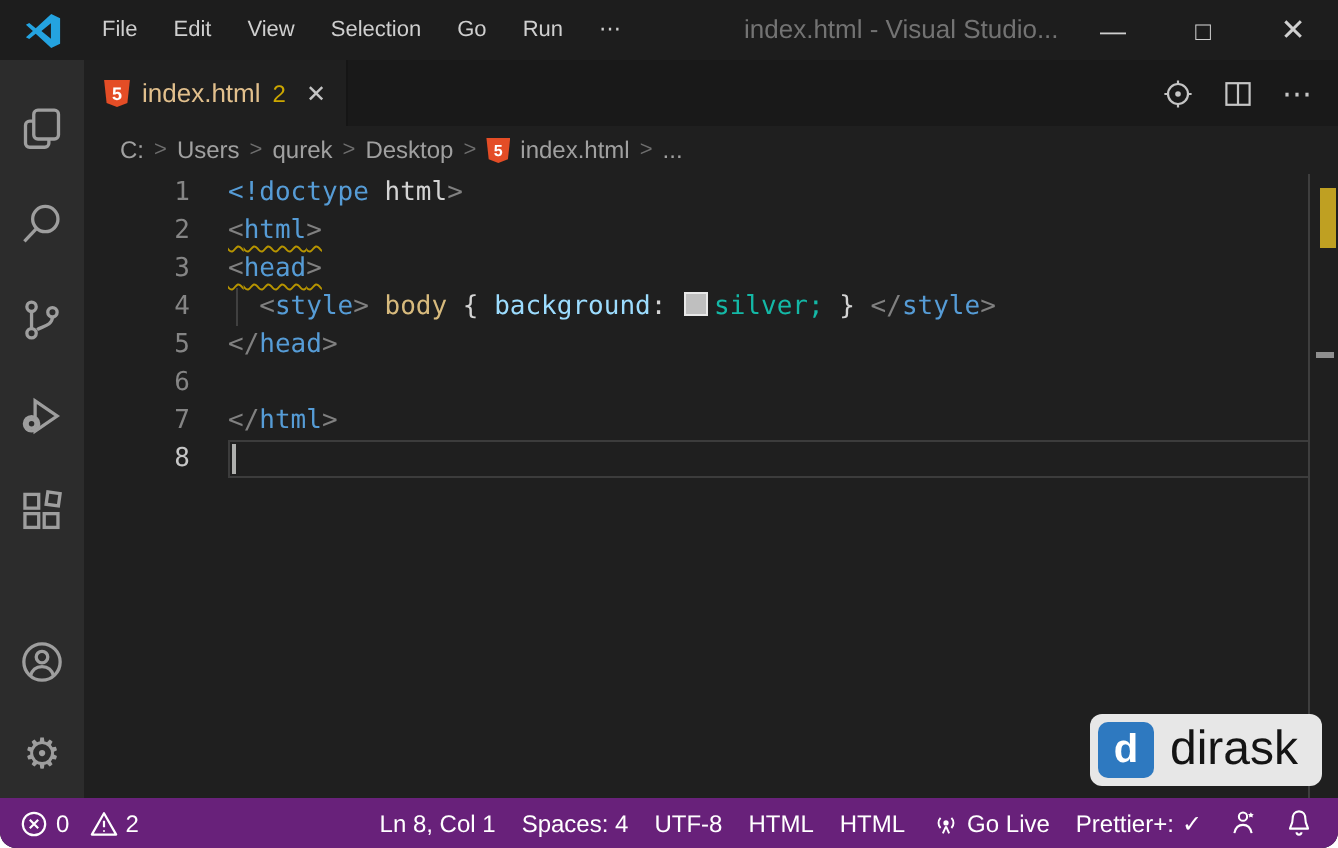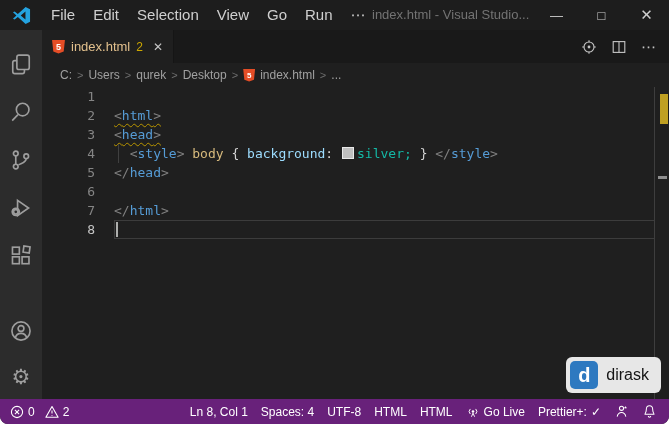--- a/index.html
+++ b/index.html
@@ -7,21 +7,21 @@
     position:relative; width:669px; height:424px; overflow:hidden;
     background:var(--editor-bg,#1f1f1f);
     font-family:"Liberation Sans",sans-serif;
     border-radius:0 0 8px 8px;
     -webkit-font-smoothing:antialiased;
   }
   
   .titlebar{position:relative; height:30px; background:#1d1d1d; display:flex; align-items:center;}
   .vs-logo{width:42px; display:flex; justify-content:center; align-items:center;}
   .menubar{display:flex; align-items:center;}
-  .menu-item{color:#cfcfcf; font-size:15px; padding:0 9px; line-height:30px; cursor:default;}
+  .menu-item{color:#cfcfcf; font-size:11px; padding:0 9px; line-height:30px; cursor:default;}
   .win-title{position:absolute; left:372px; top:0; line-height:30px; color:#737373; font-size:13px; white-space:nowrap;}
   .win-controls{position:absolute; right:0; top:0; display:flex;}
   .win-btn{width:45px; height:30px; display:flex; align-items:center; justify-content:center; color:#cfcfcf; font-size:13px;}
   .win-btn.close{font-size:15px;}
   
   .main{display:flex; height:369px;}
   .activitybar{width:42px; background:#2c2c2c; display:flex; flex-direction:column; align-items:center; padding-top:10px;}
   .ab-icon{width:42px; height:48px; display:flex; align-items:center; justify-content:center; color:#9e9e9e;}
   .ab-spacer{flex:1;}
   .gear-glyph{font-size:21px; color:#9e9e9e; font-family:"DejaVu Sans",sans-serif; line-height:1;}
@@ -74,39 +74,39 @@
     display:flex; align-items:center; color:#ffffff; font-size:12px; padding:0 12px 0 10px; box-sizing:border-box;}
   .sb-item{display:flex; align-items:center; gap:4px; white-space:nowrap;}
   .sb-left{display:flex; align-items:center; gap:10px;}
   .sb-right{margin-left:auto; display:flex; align-items:center; gap:13px;}
   .sb-icon{display:flex; align-items:center;}
   
   .watermark{position:absolute; right:8px; bottom:31px; background:#e7e7e7; border-radius:6px;
     display:flex; align-items:center; gap:8px; padding:4px 12px 4px 4px;}
   .wm-box{width:28px; height:28px; border-radius:5px; background:var(--dirask-blue,#2e79c0);
     color:#fff; font-weight:bold; font-size:20px; display:flex; align-items:center; justify-content:center;}
-  .wm-text{color:#141414; font-size:16px;text-align:center;}
+  .wm-text{color:#141414; font-size:24px;text-align:center;}
   svg{display:block;}
 </style>
 </head>
 <body>
 
 <div class="window">
 
   <div class="titlebar">
     <div class="vs-logo">
       <svg width="19" height="19" viewBox="0 0 24 24">
         <path fill="#24a3e0" d="M17.2 1.2 7.4 10.2 3.3 7 1.2 8l4.4 4L1.2 16l2.1 1 4.1-3.2 9.8 9L22.8 20V4zM17 7.1v9.8L11 12z"></path>
       </svg>
     </div>
     <div class="menubar">
       <span class="menu-item">File</span>
       <span class="menu-item">Edit</span>
+      <span class="menu-item">View</span>
       <span class="menu-item">Selection</span>
-      <span class="menu-item">View</span>
       <span class="menu-item">Go</span>
       <span class="menu-item">Run</span>
       <span class="menu-item">⋯</span>
     </div>
     <span class="win-title">index.html - Visual Studio...</span>
     <div class="win-controls">
       <span class="win-btn">—</span>
       <span class="win-btn">□</span>
       <span class="win-btn close">✕</span>
     </div>
@@ -203,20 +203,21 @@
         <span class="html5-icon small">5</span>
         <span class="crumb">index.html</span>
         <span class="crumb-sep">&gt;</span>
         <span class="crumb">...</span>
       </div>
 
       <div class="code-area">
         <div>
             <div class="code-line">
               <div class="gutter">1</div>
+              <div class="line-content"><span class="tok tag">&lt;!doctype</span><span class="tok plain"> html</span><span class="tok punct">&gt;</span></div>
             </div>
             <div class="code-line">
               <div class="gutter">2</div>
               <div class="line-content"><span class="tok punct sq">&lt;</span><span class="tok tag sq">html</span><span class="tok punct sq">&gt;</span></div>
             </div>
             <div class="code-line">
               <div class="gutter">3</div>
               <div class="line-content"><span class="tok punct sq">&lt;</span><span class="tok tag sq">head</span><span class="tok punct sq">&gt;</span></div>
             </div>
             <div class="code-line">

